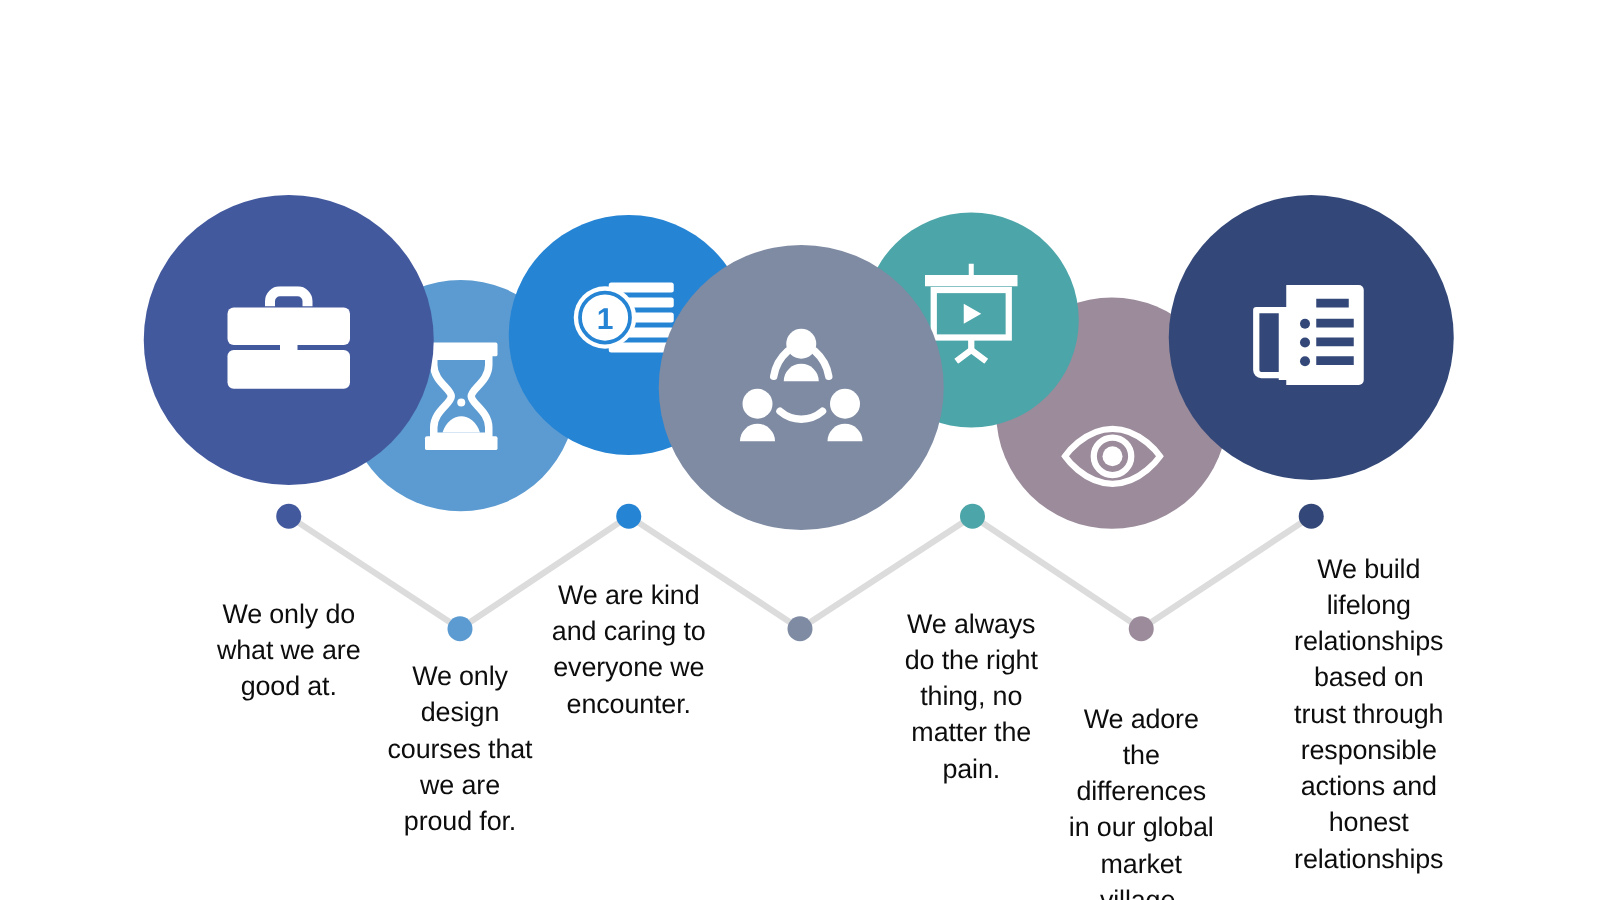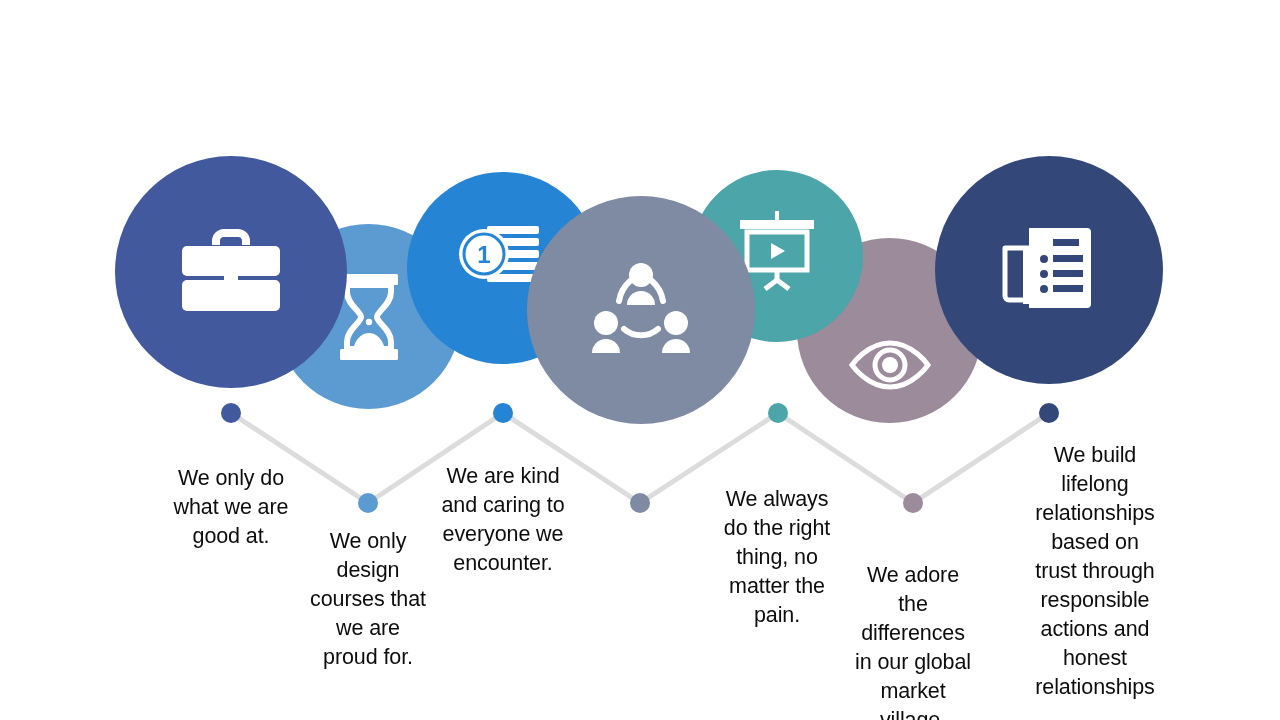--- a/index.html
+++ b/index.html
@@ -154,21 +154,21 @@
   </div>
 
   <div class="node-dot" style="left:221px; top:403px; width:20px; height:20px; background:#43599e; z-index:6;"></div>
   <div class="node-dot" style="left:358px; top:493px; width:20px; height:20px; background:#5c9bd1; z-index:6;"></div>
   <div class="node-dot" style="left:493px; top:403px; width:20px; height:20px; background:#2684d4; z-index:6;"></div>
   <div class="node-dot" style="left:630px; top:493px; width:20px; height:20px; background:#7e8ba3; z-index:6;"></div>
   <div class="node-dot" style="left:768px; top:403px; width:20px; height:20px; background:#4ca5a8; z-index:6;"></div>
   <div class="node-dot" style="left:903px; top:493px; width:20px; height:20px; background:#9b8b9b; z-index:6;"></div>
   <div class="node-dot" style="left:1039px; top:403px; width:20px; height:20px; background:#334878; z-index:6;"></div>
 
-  <div class="caption" style="left:150px; top:464px; width:162px; z-index:7;">We only do
+  <div class="caption" style="left:150px; top:477px; width:162px; z-index:7;">We only do
 what we are
 good at.</div>
 
   <div class="caption" style="left:427px; top:462px; width:152px; z-index:7;">We are kind
 and caring to
 everyone we
 encounter.</div>
 
   <div class="caption" style="left:294px; top:527px; width:148px; z-index:7;">We only
 design

